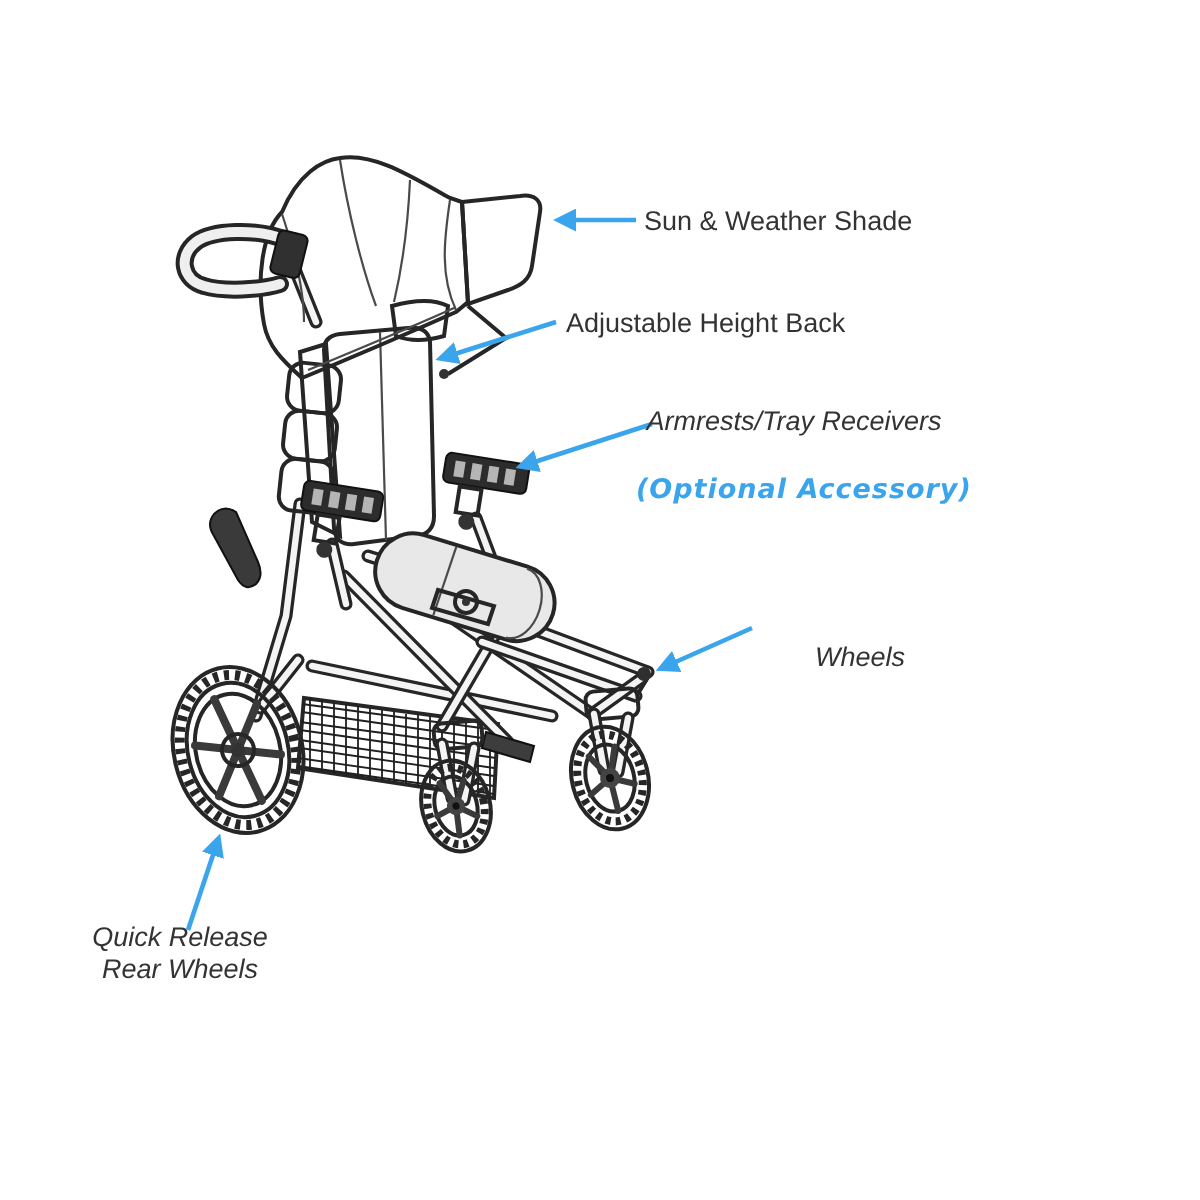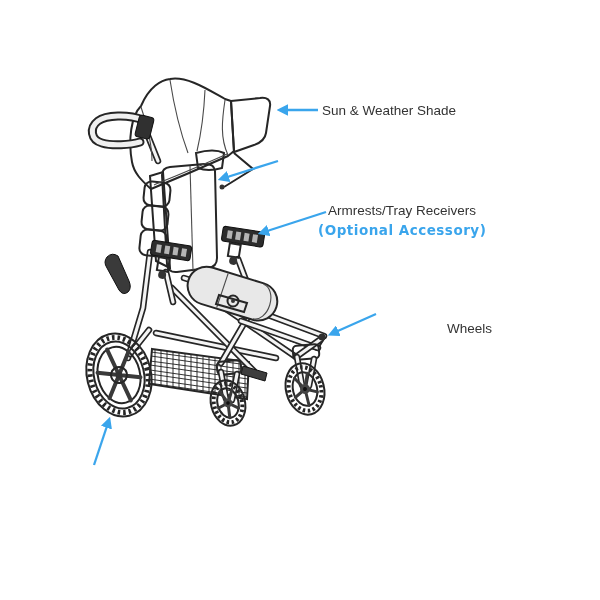--- a/index.html
+++ b/index.html
@@ -5,22 +5,22 @@
   :root{
     --accent:#3AA5EC;
     --label-text:#333333;
     --line:#262626;
   }
   html,body{margin:0;padding:0;background:#fff;}
   #stage{position:relative;width:516px;height:600px;background:#ffffff;overflow:hidden;
          font-family:"Liberation Sans", sans-serif;padding-left:28px;}
   #art{position:absolute;left:0;top:0;}
   .label{position:absolute;font-size:13.5px;line-height:16px;color:var(--label-text);white-space:nowrap;}
-  .label.center{text-align:right;white-space:normal;}
-  .note{display:block;margin-top:3px;font-family:"DejaVu Sans", sans-serif;font-weight:bold;
+  .label.center{text-align:center;white-space:normal;font-style:italic;}
+  .note{display:block;margin-top:18px;font-family:"DejaVu Sans", sans-serif;font-weight:bold;
         font-size:13.5px;letter-spacing:0.5px;color:var(--accent);white-space:nowrap;}
   
   .ln{stroke:var(--line);fill:none;stroke-width:2;}
   .fold{stroke:#4a4a4a;stroke-width:1.1;fill:none;}
   .tube-o{stroke:var(--line);stroke-width:6.5;fill:none;stroke-linecap:round;}
   .tube-i{stroke:#f4f4f4;stroke-width:3.2;fill:none;stroke-linecap:round;}
   .spoke{stroke:#3a3a3a;stroke-width:4;stroke-linecap:round;fill:none;}
   .spoke-s{stroke:#3a3a3a;stroke-width:3;stroke-linecap:round;fill:none;}
   .mesh{stroke:#1f1f1f;stroke-width:0.9;fill:none;}
   .tread{stroke:var(--line);fill:none;}
@@ -189,25 +189,30 @@
       <path class="arrow" d="M318,110 L280,110"></path>
       <path class="arrow" d="M278,161 L221,179"></path>
       <path class="arrow" d="M326,212 L261,233"></path>
       <path class="arrow" d="M376,314 L331,334"></path>
       <path class="arrow" d="M94,465 L109,420"></path>
     </g>
   </svg>
 
   <div class="label" style="left:322px;top:103px;">Sun &amp; Weather Shade</div>
 
+  <div class="label" style="left:283px;top:154px;">Adjustable Height Back</div>
 
   <div class="label center" style="left:318px;top:203px;width:158px;">
     <span>Armrests/Tray Receivers</span>
     <span class="note">(Optional Accessory)</span>
   </div>
 
   <div class="label center" style="left:368px;top:305px;width:124px;">
     <br>
     <span>Wheels</span>
   </div>
 
+  <div class="label center" style="left:34px;top:461px;width:112px;">
+    <span>Quick Release</span><br>
+    <span>Rear Wheels</span>
+  </div>
 
 </div>
 
 </body></html>

